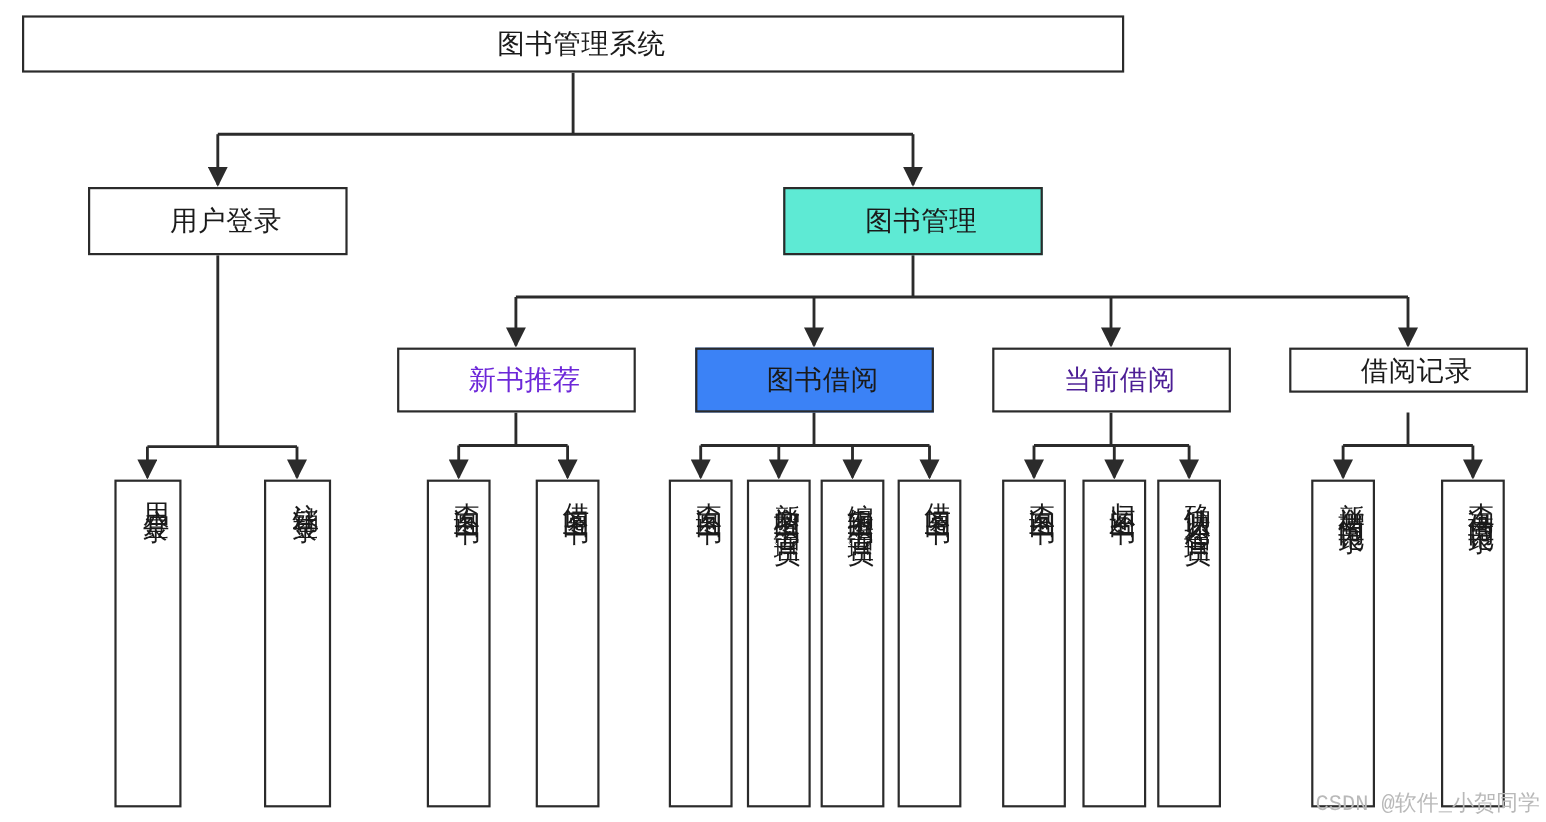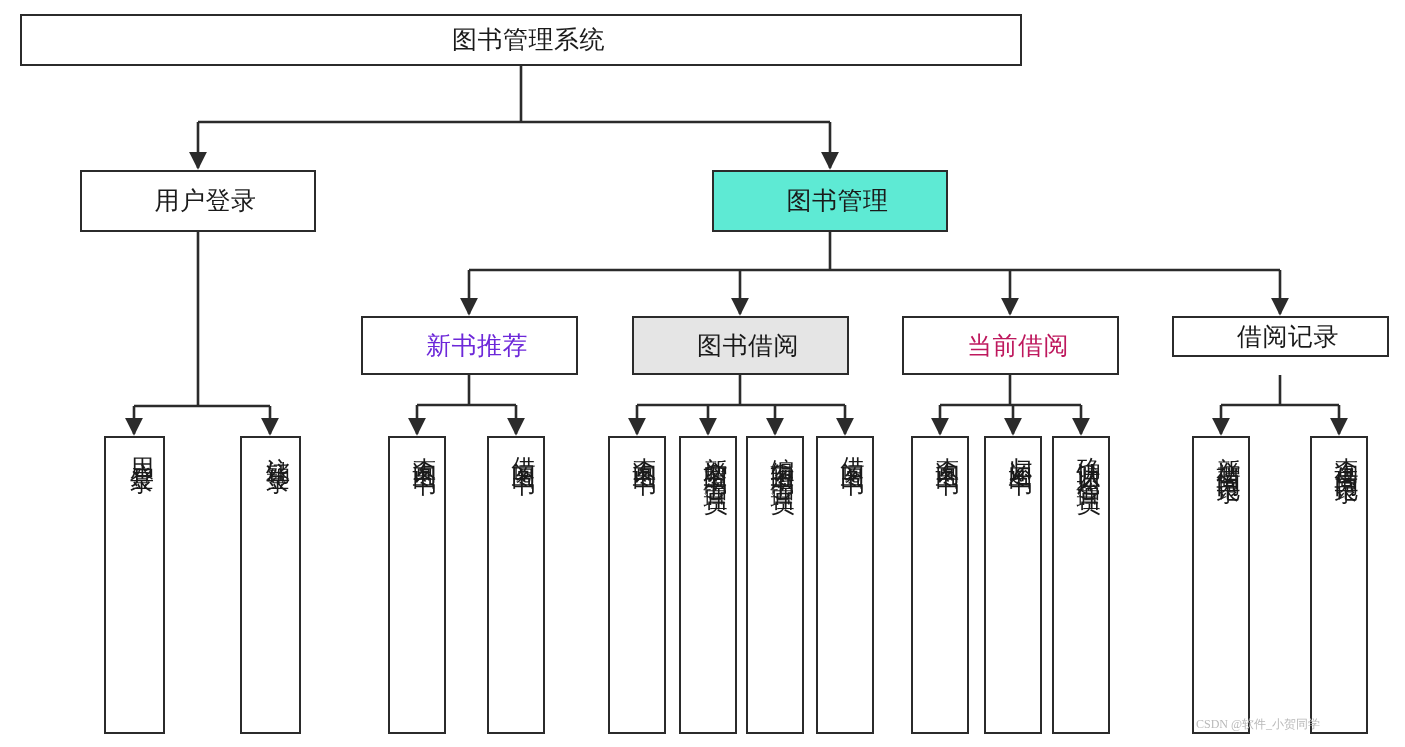--- a/index.html
+++ b/index.html
@@ -61,24 +61,24 @@
     text-orientation: upright;
     font-size: 24px;
     letter-spacing: 5px;
     line-height: 1;
     white-space: nowrap;
     display: block;
   }
   .watermark {
     position: absolute;
     color: #b9b9b9;
-    font-size: 12px;
+    font-size: 20px;
     z-index: 5;
     white-space: nowrap;
-    font-family: Liberation Serif, serif;
+    font-family: Liberation Mono, monospace;
   }
 </style>
 </head>
 <body>
 
 <div id="canvas" style="background: rgb(255, 255, 255);">
 
   <svg id="edges" viewBox="0 0 1405 747" xmlns="http://www.w3.org/2000/svg">
     <defs>
       <marker id="arrow" viewBox="0 0 10 10" refX="9" refY="5" markerWidth="7" markerHeight="7" orient="auto-start-reverse">
@@ -137,25 +137,25 @@
   <div class="node horiz" style="left: 80px; top: 170px; width: 236px; height: 62px; border-color: rgb(43, 43, 43); background: rgb(255, 255, 255);">
     <span class="label" style="color: rgb(26, 26, 26);">用户登录</span>
   </div>
   <div class="node horiz" style="left: 712px; top: 170px; width: 236px; height: 62px; border-color: rgb(43, 43, 43); background: #5eead4;">
     <span class="label" style="color: rgb(26, 26, 26);">图书管理</span>
   </div>
 
   <div class="node horiz" style="left: 361px; top: 316px; width: 217px; height: 59px; border-color: rgb(43, 43, 43); background: rgb(255, 255, 255);">
     <span class="label" style="color: #6d28d9;">新书推荐</span>
   </div>
-  <div class="node horiz" style="left: 632px; top: 316px; width: 217px; height: 59px; border-color: rgb(43, 43, 43); background: #e5e5e5;">
+  <div class="node horiz" style="left: 632px; top: 316px; width: 217px; height: 59px; border-color: rgb(43, 43, 43); background: #3b82f6;">
     <span class="label" style="color: rgb(26, 26, 26);">图书借阅</span>
   </div>
   <div class="node horiz" style="left: 902px; top: 316px; width: 217px; height: 59px; border-color: rgb(43, 43, 43); background: rgb(255, 255, 255);">
-    <span class="label" style="color: #be185d;">当前借阅</span>
+    <span class="label" style="color: #4c1d95;">当前借阅</span>
   </div>
   <div class="node horiz" style="left: 1172px; top: 316px; width: 217px; height: 41px; border-color: rgb(43, 43, 43); background: rgb(255, 255, 255);">
     <span class="label" style="color: rgb(26, 26, 26);">借阅记录</span>
   </div>
 
   <div class="node vert" style="left: 104px; top: 436px; width: 61px; height: 298px; border-color: rgb(43, 43, 43); background: rgb(255, 255, 255);">
     <span class="label" style="color: rgb(26, 26, 26);">用户登录</span>
   </div>
   <div class="node vert" style="left: 240px; top: 436px; width: 61px; height: 298px; border-color: rgb(43, 43, 43); background: rgb(255, 255, 255);">
     <span class="label" style="color: rgb(26, 26, 26);">注销登录</span>

